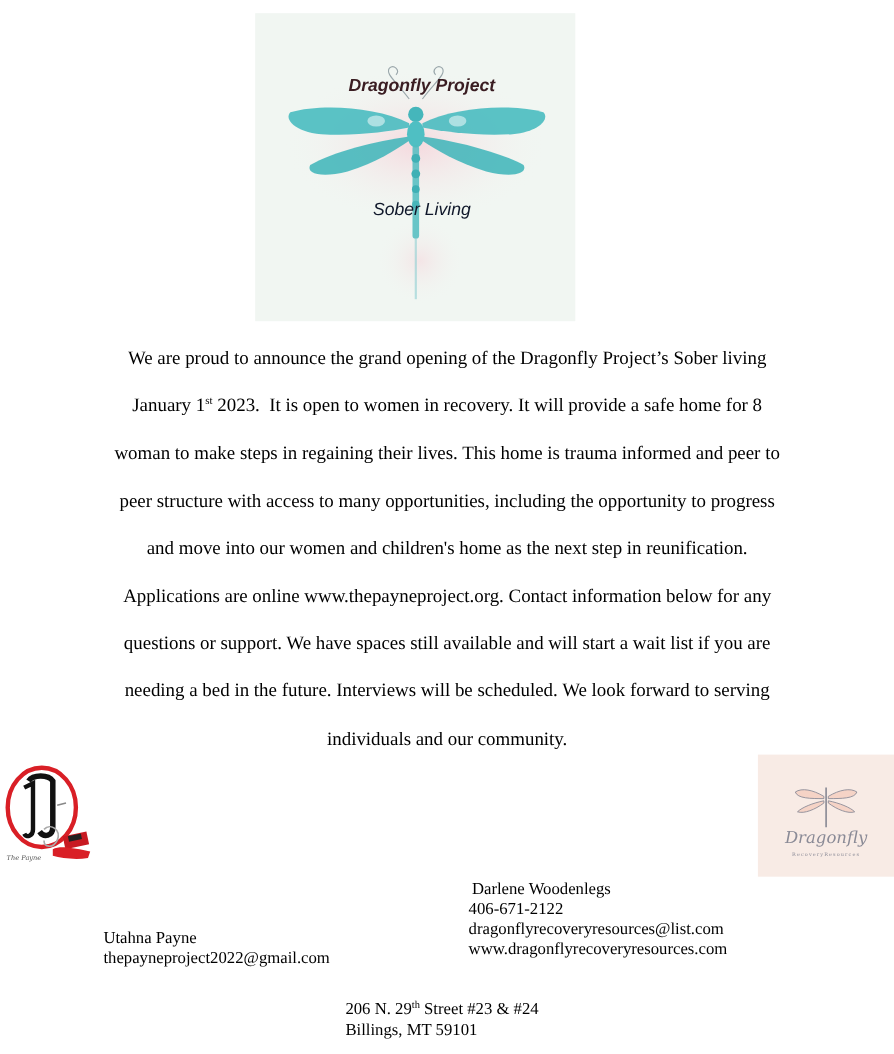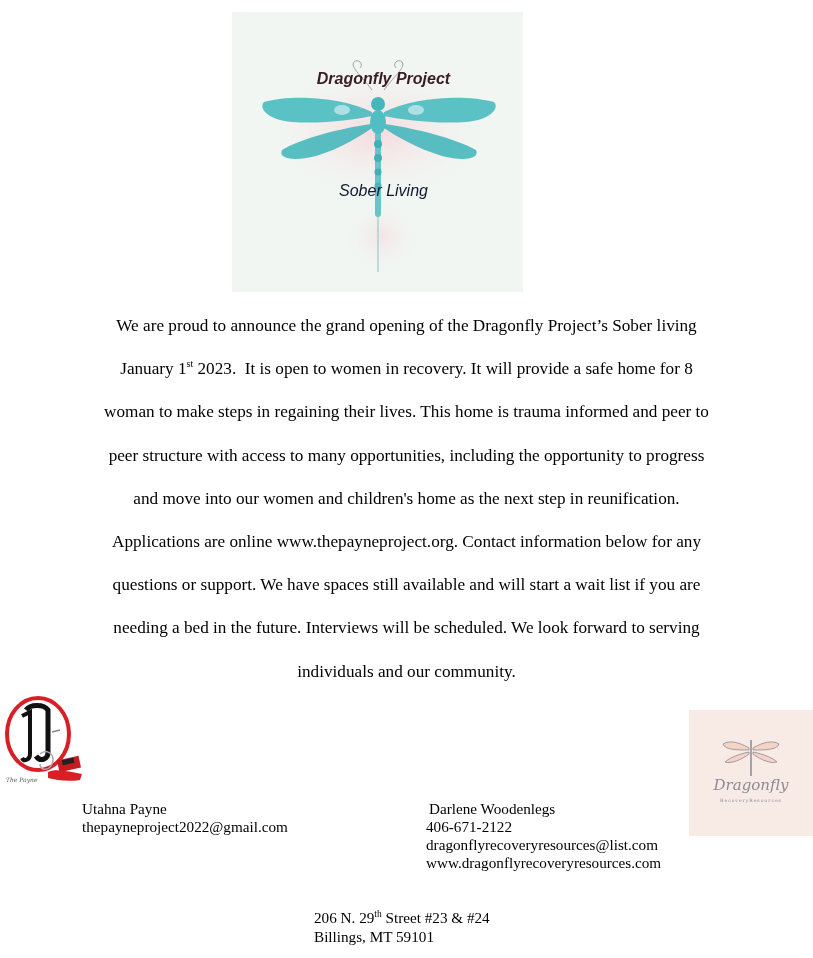--- a/index.html
+++ b/index.html
@@ -62,33 +62,33 @@
   .payne-logo {
     position: absolute;
     left: 0;
     top: 692px;
     width: 86px;
     height: 96px;
   }
   .dragonfly-logo {
     position: absolute;
     left: 689px;
-    top: 710px;
+    top: 686px;
     width: 124px;
-    height: 126px;
+    height: 111px;
     background: #f8ebe5;
   }
   .contact {
     position: absolute;
     top: 800px;
     font-size: 15.2px;
     line-height: 18px;
   }
   .contact div { white-space: nowrap; }
-  .contact-left { left: 82px; }
+  .contact-left { left: 94px; margin-top: 44px; }
   .contact-right { left: 412px; margin-left: 14px; }
   .contact-right .name { padding-left: 3px; }
   .address {
     position: absolute;
     left: 314px;
     top: 908px;
     font-size: 15.2px;
     line-height: 19px;
   }
   .address sup { font-size: 9.5px; line-height: 0; vertical-align: 6px; margin-top: 19px; }

